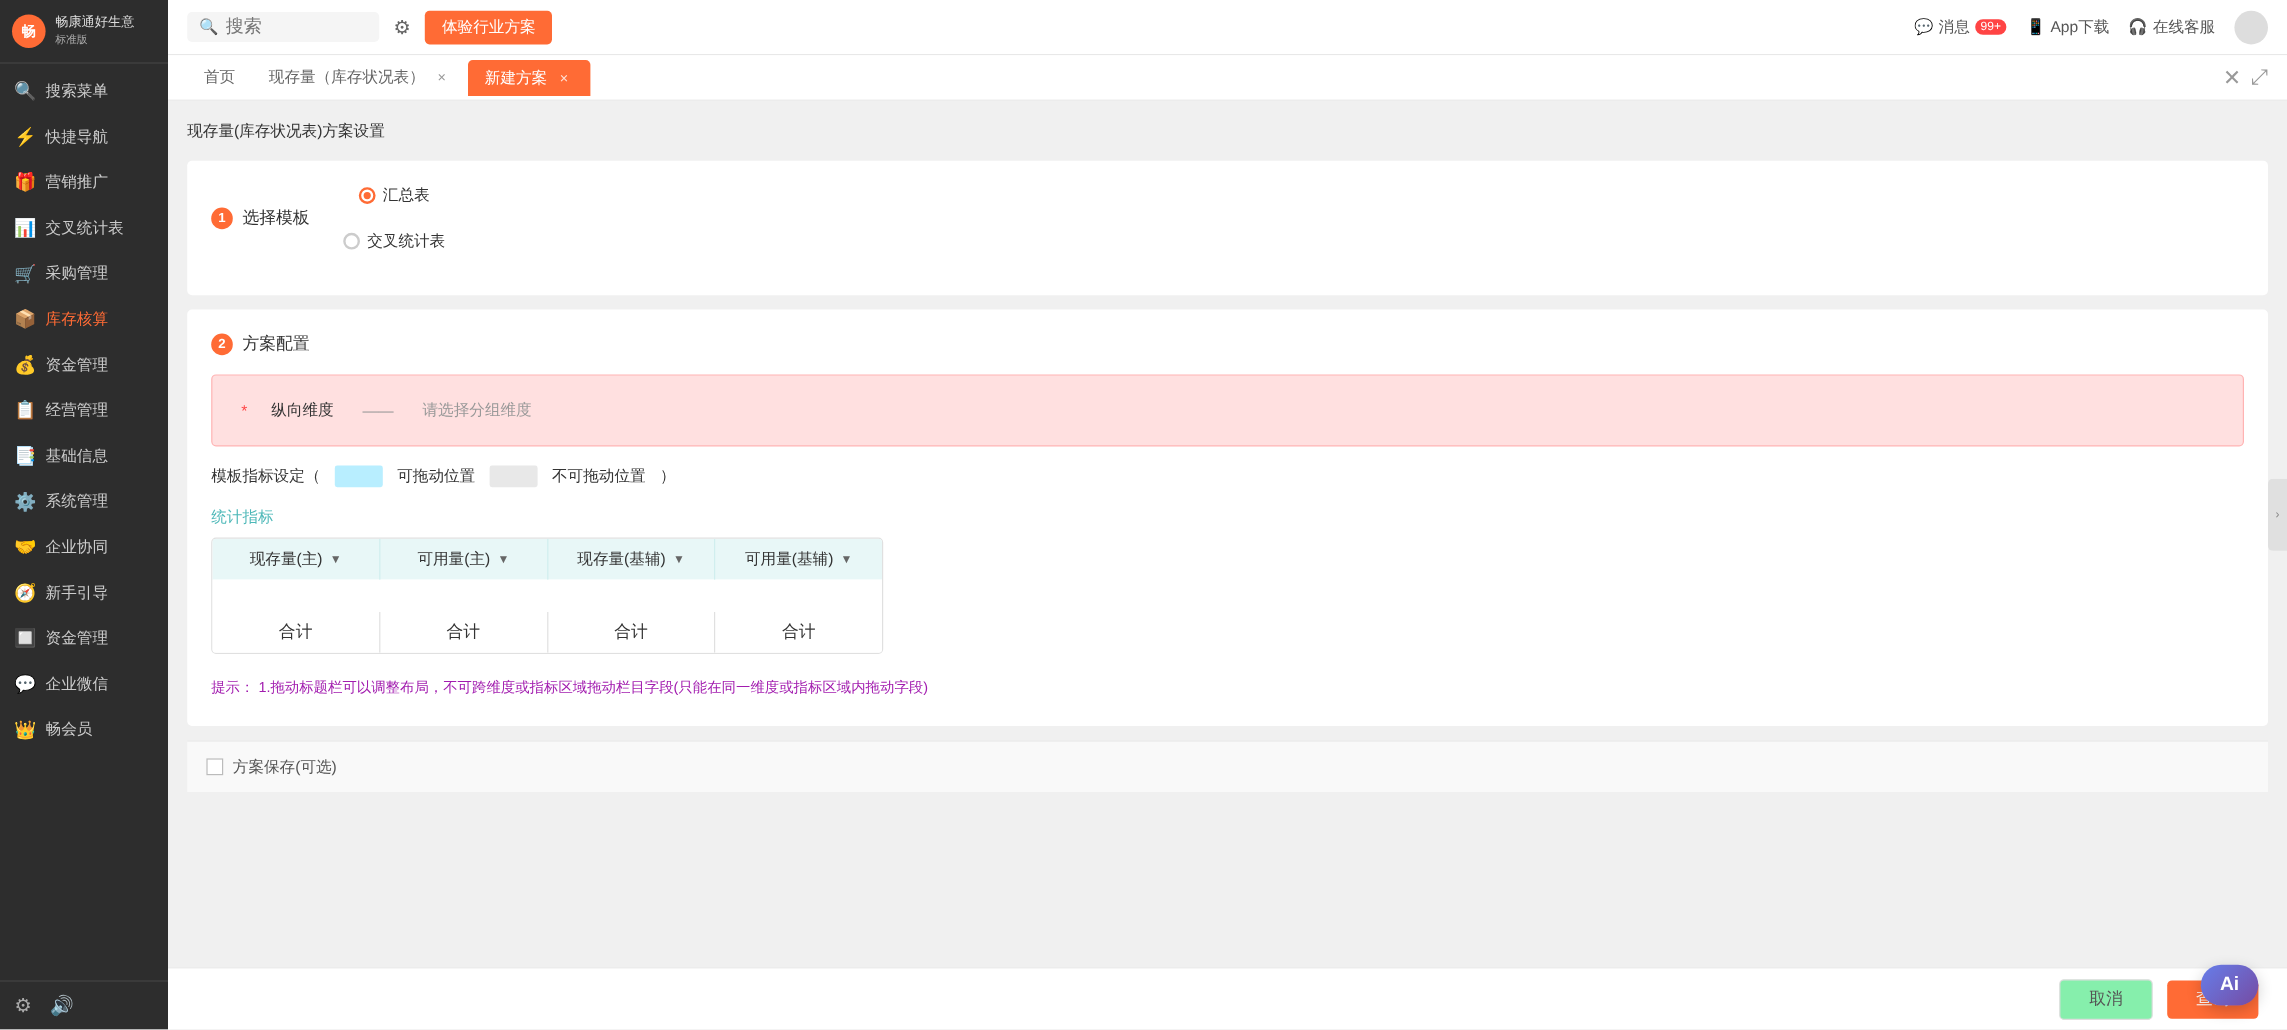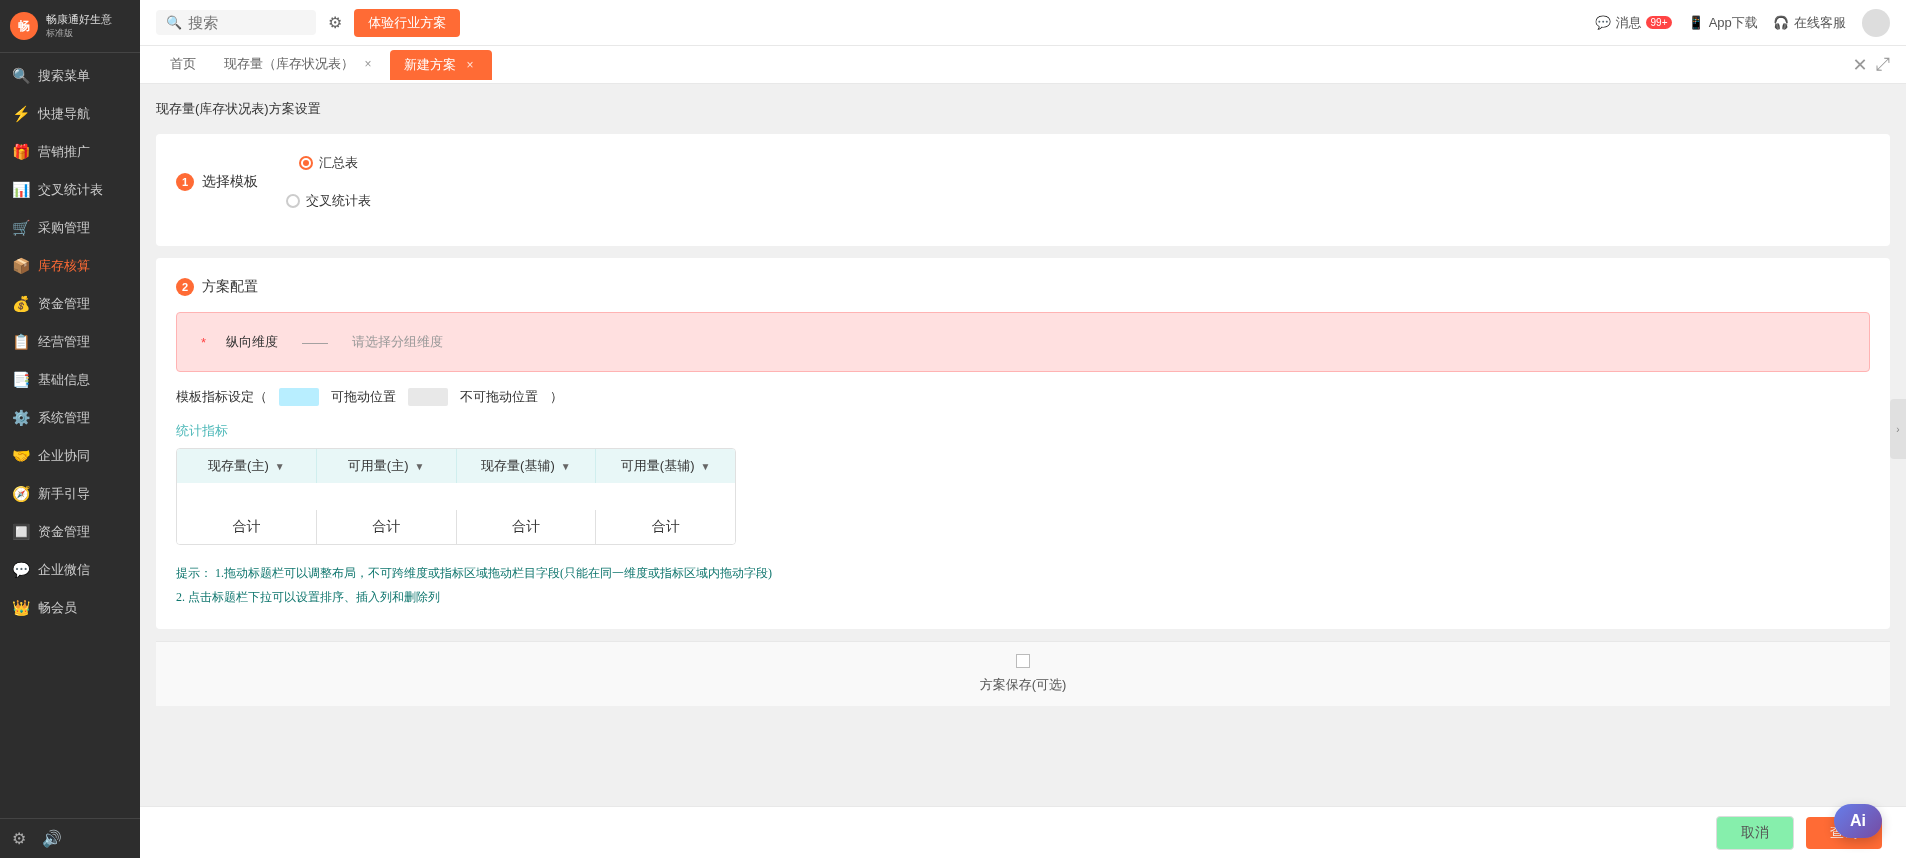--- a/index.html
+++ b/index.html
@@ -190,21 +190,21 @@
       flex: 1; padding: 8px 12px;
       display: flex; align-items: center; justify-content: center;
       font-size: 13px; color: #333;
       border-right: 1px solid #d0eeee;
       gap: 6px;
     }
     .stats-col-header:last-child { border-right: none; }
     .chevron-down { color: #666; font-size: 10px; }
 
     
-    .tips-section { margin-top: 16px; font-size: 12px; color: #0f766e; line-height: 2; font-family: Liberation Serif, serif; }
+    .tips-section { margin-top: 16px; font-size: 12px; color: #a21caf; line-height: 2; }
 
     
     .save-checkbox-row {
       display: flex; align-items: center; gap: 8px;
       padding: 12px 16px; background: #f9f9f9;
       border-top: 1px solid #e8e8e8; font-size: 13px; color: #555;
     }
     .checkbox {
       width: 14px; height: 14px; border: 1px solid #bbb;
       background: #fff; cursor: pointer; flex-shrink: 0;
@@ -452,27 +452,24 @@
             </div>
           </div>
         </div>
       </div>
 
       <div class="tips-section">
         <div>
           <span>提示：</span>
           <span>1.拖动标题栏可以调整布局，不可跨维度或指标区域拖动栏目字段(只能在同一维度或指标区域内拖动字段)</span>
         </div>
-        <div>
-          <span>2. 点击标题栏下拉可以设置排序、插入列和删除列</span>
-        </div>
-      </div>
-    </div>
-
-    <div class="save-checkbox-row" style="margin-top:12px;flex-direction:column;">
+      </div>
+    </div>
+
+    <div class="save-checkbox-row" style="margin-top:12px;">
       <div class="checkbox"></div>
       <span>方案保存(可选)</span>
     </div>
 
     <div class="right-panel-btn" style="position:fixed;right:0;top:50%;transform:translateY(-50%);">›</div>
   </div>
 
   <div class="bottom-bar">
     <button class="btn-cancel">取消</button>
     <button class="btn-query">查询</button>

